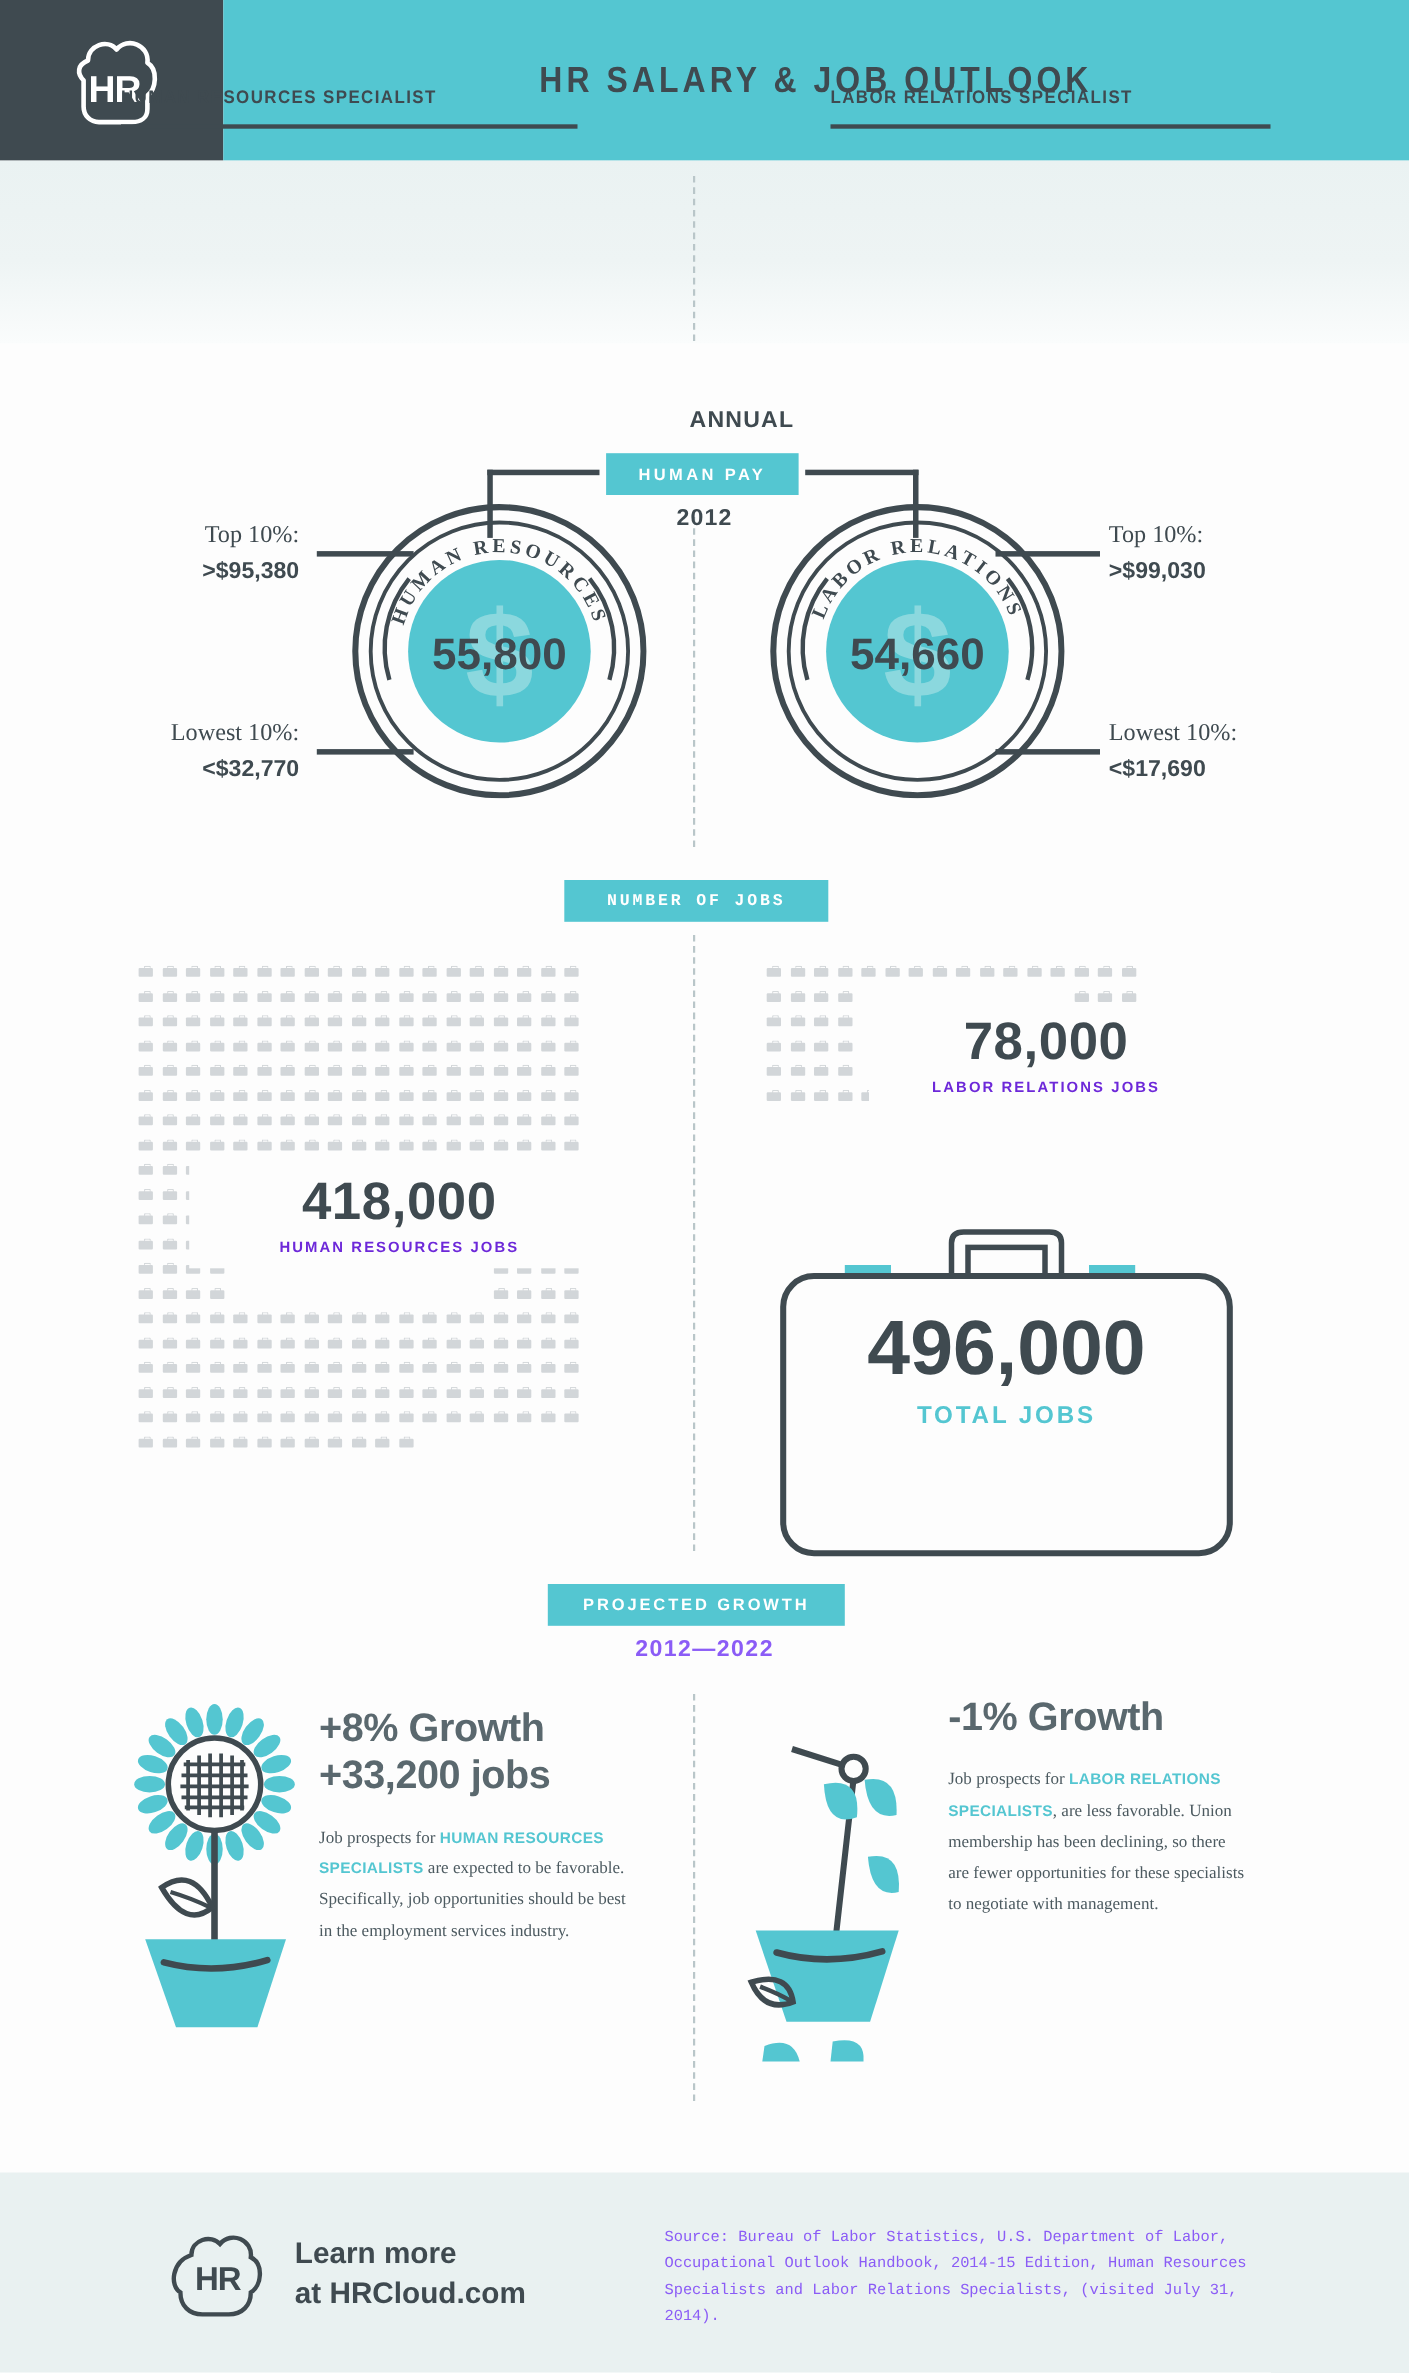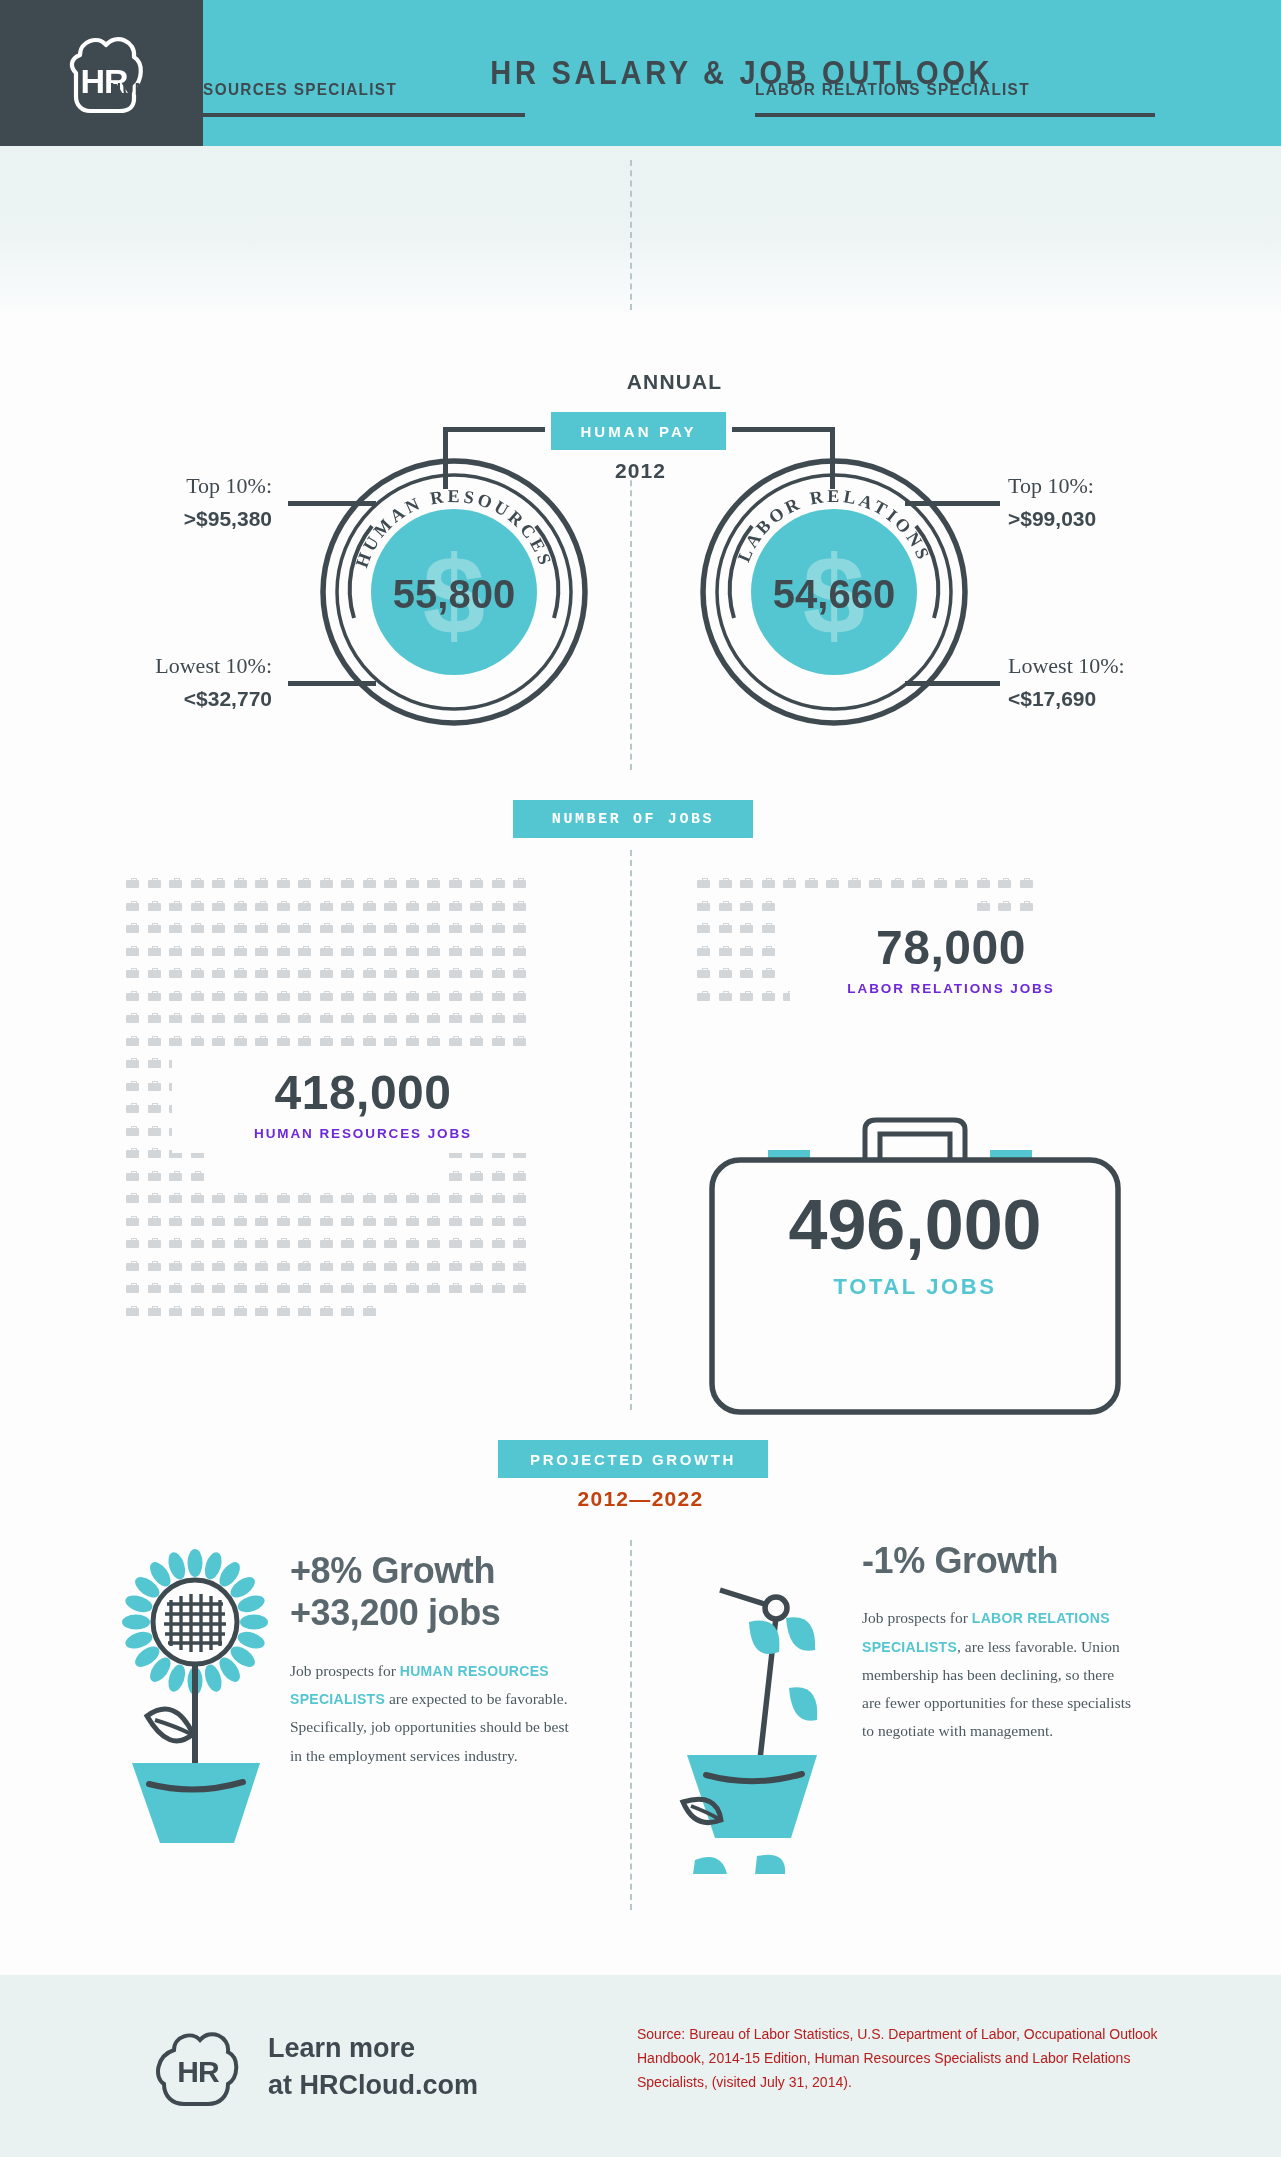--- a/index.html
+++ b/index.html
@@ -89,41 +89,41 @@
 
   
   #briefcase{position:absolute;left:690px;top:1112px;width:450px;height:310px;}
   #bc-num{position:absolute;left:690px;top:1190px;width:450px;text-align:center;}
   #bc-num .n{font-size:70px;font-weight:bold;color:#3f4a50;line-height:1;}
   #bc-num .sub{margin-top:14px;font-size:22px;font-weight:bold;letter-spacing:2.6px;color:#54c6d1;}
 
   
   #badge-growth{left:498px;top:1440px;width:270px;height:38px;letter-spacing:2.6px;}
   .years{position:absolute;left:0;top:1487px;width:1281px;text-align:center;
-    font-size:21px;font-weight:bold;letter-spacing:1.3px;color:#c2410c;}
+    font-size:21px;font-weight:bold;letter-spacing:1.3px;color:#8b5cf6;}
 
   .growth-col{position:absolute;}
   #growth-hr{left:290px;top:1550px;width:290px;}
   #growth-lr{left:862px;top:1540px;width:275px;}
   .growth-head{font-size:36px;font-weight:bold;color:#5a686e;line-height:1.18;letter-spacing:-0.4px;}
   .growth-body{margin-top:22px;font-family:"Liberation Serif", serif;font-size:15.5px;
     line-height:1.82;color:#4c5a60;}
   .growth-body b{color:#54c6d1;font-family:"Liberation Sans", sans-serif;font-size:14px;
     font-weight:bold;letter-spacing:0.3px;}
 
   #plant-hr{position:absolute;left:105px;top:1530px;width:180px;height:335px;}
   #plant-lr{position:absolute;left:645px;top:1530px;width:200px;height:345px;}
 
   
   .footer{position:absolute;left:0;top:1975px;width:1281px;height:182px;background:#e9f1f1;}
   #foot-logo{position:absolute;left:148px;top:2020px;width:108px;height:92px;}
   .foot-learn{position:absolute;left:268px;top:2030px;font-size:27px;font-weight:bold;
     color:#3f4a50;line-height:1.38;}
-  .foot-src{position:absolute;left:637px;top:2022px;width:530px;font-size:14px;
-    line-height:1.72;color:#b91c1c;}
+  .foot-src{position:absolute;left:604px;top:2022px;width:530px;font-size:14px;
+    line-height:1.72;color:#8b5cf6;font-family:Liberation Mono, monospace;}
 </style>
 </head>
 <body>
 
 <div class="page">
 
   <div class="header">
     <div class="header-logo">
       <svg width="104" height="104" viewBox="0 0 104 104">
         <path d="M30 34 C30 20, 48 14, 56 24 C66 12, 86 20, 84 36 C94 42, 92 60, 84 66 L84 78 C84 86, 78 90, 70 90 L40 90 C32 90, 26 84, 26 76 L26 52 C20 46, 20 38, 30 34 Z" fill="none" stroke="#ffffff" stroke-width="4.2" stroke-linejoin="round"></path>

